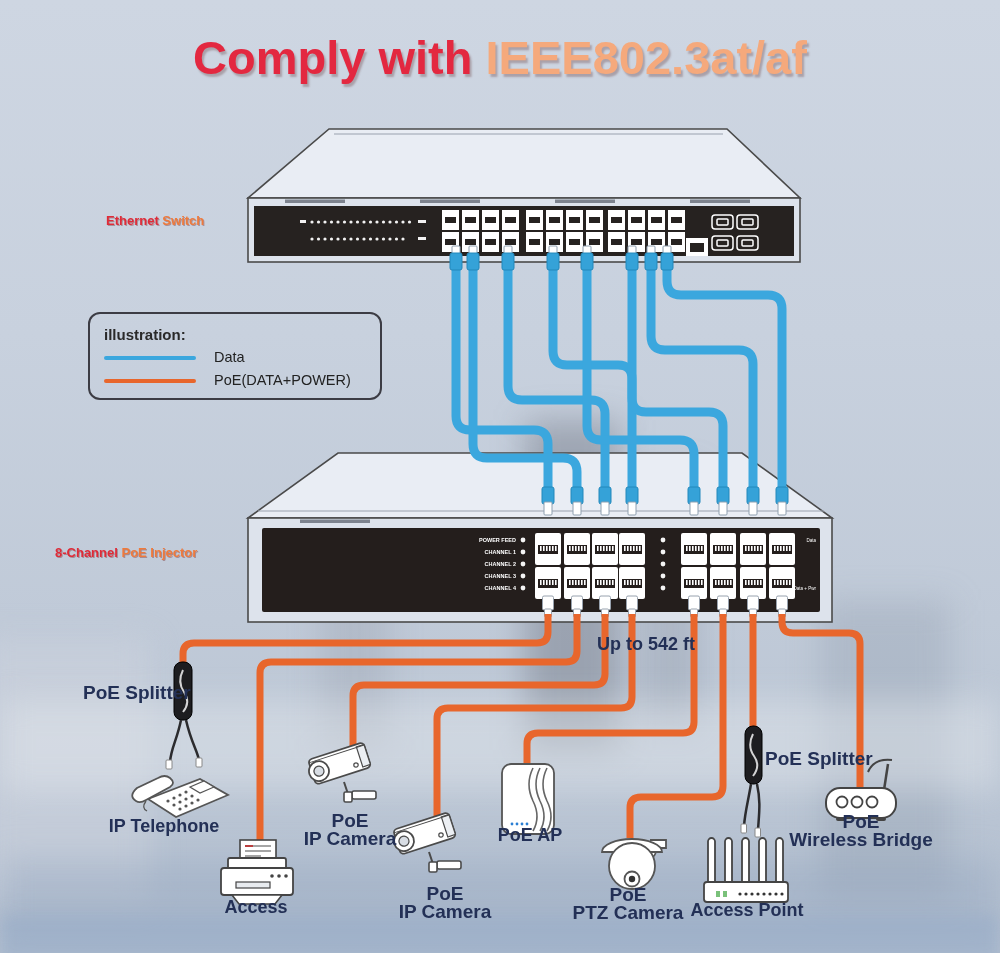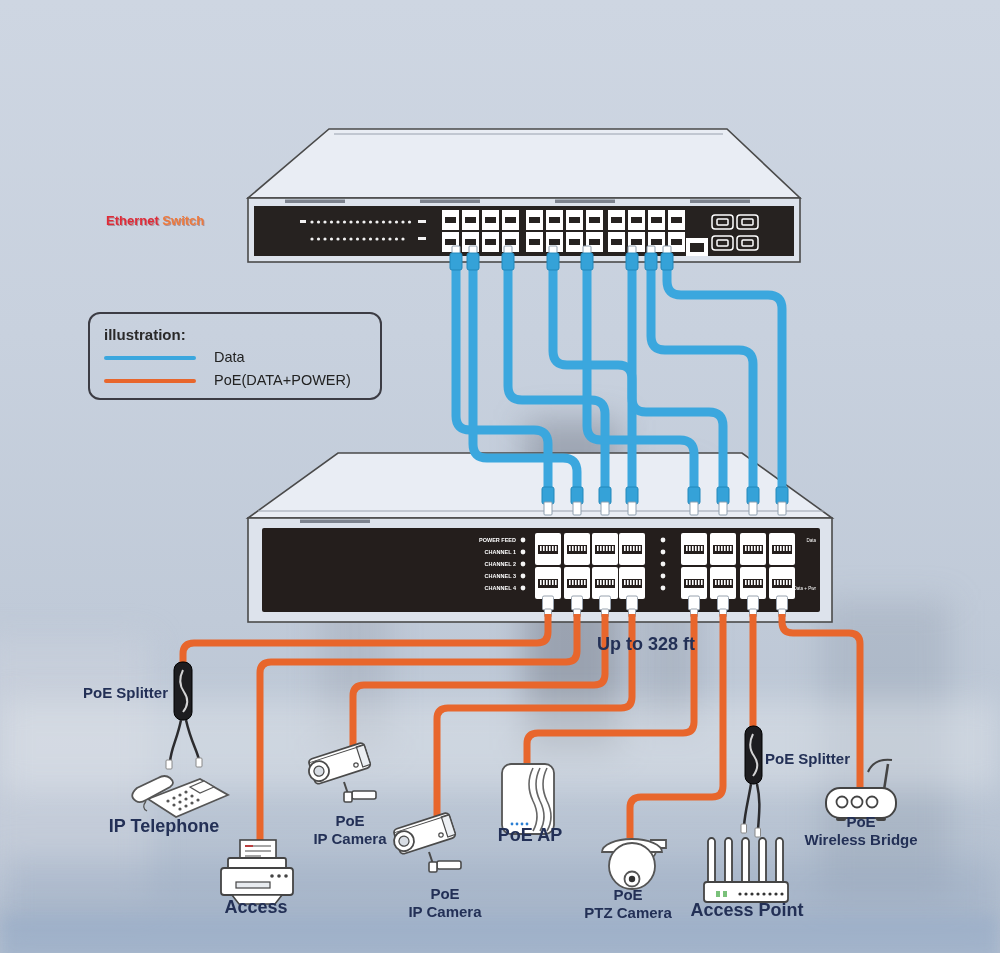--- a/index.html
+++ b/index.html
@@ -31,21 +31,21 @@
     border:2px solid #3c3c44;border-radius:12px;color:#222;margin-left:20px;
   }
   .legend .head{position:absolute;left:14px;top:12px;font-size:15px;font-weight:bold;color:#2a2a2a;}
   .legend .swatch{position:absolute;left:14px;width:92px;height:4px;border-radius:2px;}
   .legend .lab{position:absolute;left:124px;font-size:14.5px;color:#222;}
   .sw-data{top:42px;background:#3BA7DE;}
   .sw-poe{top:65px;background:#E8662C;}
   .lab-data{top:35px;}
   .lab-poe{top:58px;}
 
-  .dlabel{position:absolute;font-weight:bold;color:#233056;font-size:15px;line-height:18px;text-align:center;}
+  .dlabel{position:absolute;font-weight:bold;color:#233056;font-size:19px;line-height:18px;text-align:center;}
   .hwlabel{position:absolute;font-weight:bold;font-size:13px;white-space:pre;
     text-shadow:1px 1px 0 rgba(110,20,20,.35);}
   .hwlabel .w1{color:#DF2B38;}
   .hwlabel .w2{color:#EE7A3C;}
   .lbl-switch{left:106px;top:213px;}
   .lbl-injector{left:55px;top:545px;}
   .lbl-splitter-left{left:83px;top:684px;text-align:left;}
   .lbl-telephone{left:84px;top:817px;width:160px;font-size:18px;}
   .lbl-printer{left:176px;top:898px;width:160px;font-size:18px;}
   .lbl-cam1{left:270px;top:812px;width:160px;}
@@ -66,20 +66,21 @@
 
   <div class="blur b1"></div>
   <div class="blur b8"></div>
   <div class="blur b2"></div>
   <div class="blur b3"></div>
   <div class="blur b4"></div>
   <div class="blur b5"></div>
   <div class="blur b6"></div>
   <div class="blur b7"></div>
 
+  <div class="title"><span class="red">Comply with </span><span class="peach">IEEE802.3at/af</span></div>
 
   <svg width="1000" height="953" viewBox="0 0 1000 953">
     <defs>
       <g id="psw">
         <rect width="17" height="20" fill="#fff"></rect>
         <rect x="3" y="7" width="11" height="6" fill="#262220"></rect>
       </g>
       <g id="pinj">
         <rect width="26" height="32" rx="2" fill="#fff"></rect>
         <rect x="3" y="12" width="20" height="9" fill="#241e1c"></rect>
@@ -422,34 +423,35 @@
 
   <div class="legend">
     <div class="head">illustration:</div>
     <div class="swatch sw-data"></div>
     <div class="lab lab-data">Data</div>
     <div class="swatch sw-poe"></div>
     <div class="lab lab-poe">PoE(DATA+POWER)</div>
   </div>
 
   <div class="hwlabel lbl-switch"><span class="w1">Ethernet </span><span class="w2">Switch</span></div>
+  <div class="hwlabel lbl-injector"><span class="w1">8-Channel </span><span class="w2">PoE Injector</span></div>
 
   <div class="dlabel lbl-splitter-left">PoE Splitter</div>
   <div class="dlabel lbl-telephone">IP Telephone</div>
   <div class="dlabel lbl-printer">Access</div>
   <div class="dlabel lbl-cam1">
     <div>PoE</div>
     <div>IP Camera</div>
   </div>
   <div class="dlabel lbl-cam2">
     <div>PoE</div>
     <div>IP Camera</div>
   </div>
   <div class="dlabel lbl-ap">PoE AP</div>
-  <div class="lbl-distance" style="position:absolute;">Up to 328 ft</div>
+  <div class="lbl-distance" style="position:absolute;">Up to 542 ft</div>
   <div class="dlabel lbl-ptz">
     <div>PoE</div>
     <div>PTZ Camera</div>
   </div>
   <div class="dlabel lbl-accesspoint">Access Point</div>
   <div class="dlabel lbl-splitter-right">PoE Splitter</div>
   <div class="dlabel lbl-bridge">
     <div>PoE</div>
     <div>Wireless Bridge</div>
   </div>

